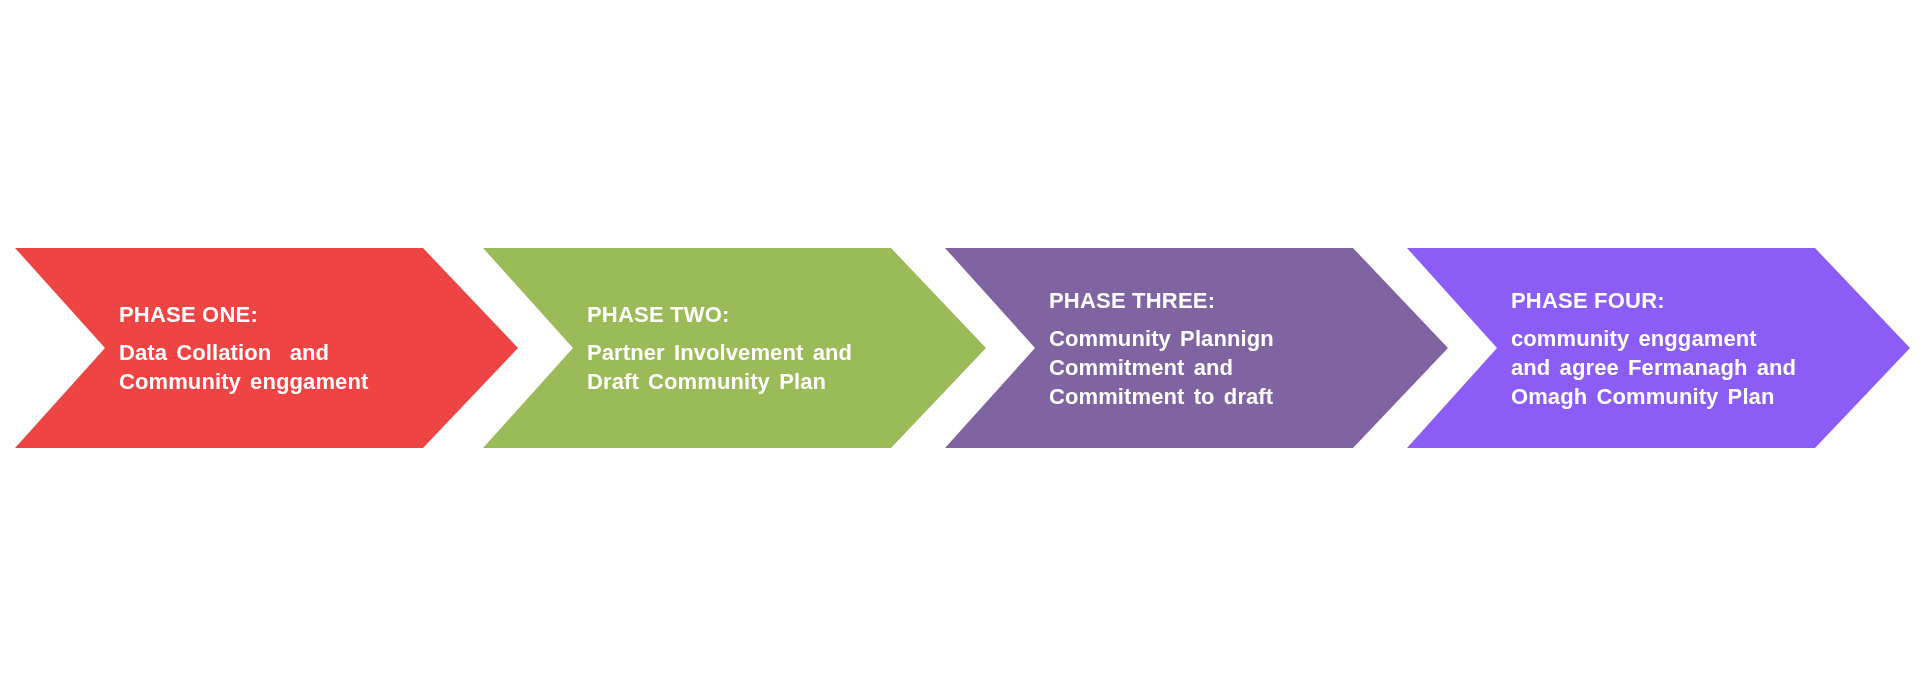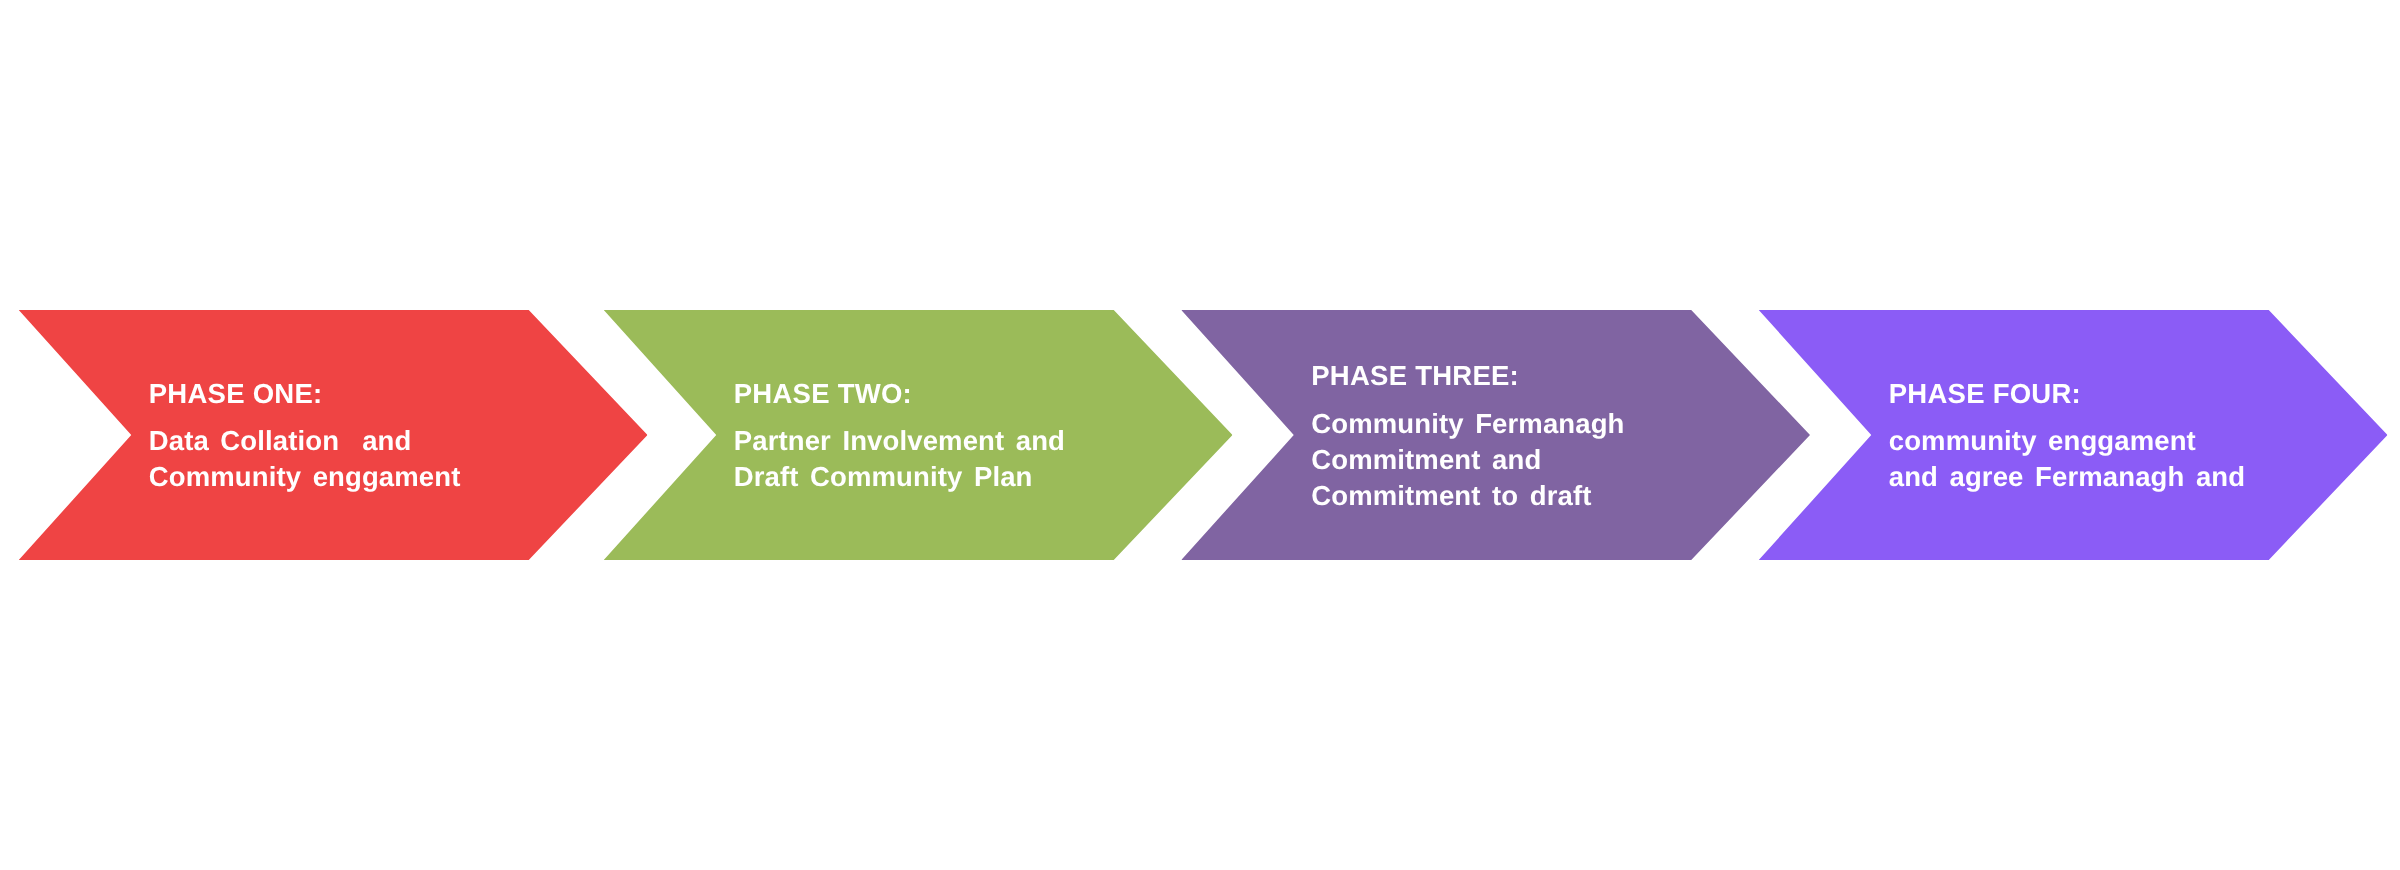--- a/index.html
+++ b/index.html
@@ -66,27 +66,28 @@
     <div class="phase-title">PHASE TWO:</div>
     <div class="phase-body">
       <div class="phase-line">Partner Involvement and</div>
       <div class="phase-line">Draft Community Plan</div>
     </div>
   </div>
 
   <div class="chevron c3" style="background-color: rgb(128, 100, 162);">
     <div class="phase-title">PHASE THREE:</div>
     <div class="phase-body">
-      <div class="phase-line">Community Fermanagh</div>
+      <div class="phase-line">Community Plannign</div>
       <div class="phase-line">Commitment and</div>
       <div class="phase-line">Commitment to draft</div>
     </div>
   </div>
 
   <div class="chevron c4" style="background-color: #8b5cf6;">
     <div class="phase-title">PHASE FOUR:</div>
     <div class="phase-body">
       <div class="phase-line">community enggament</div>
       <div class="phase-line">and agree Fermanagh and</div>
+      <div class="phase-line">Omagh Community Plan</div>
     </div>
   </div>
 
 </div>
 
 </body></html>

